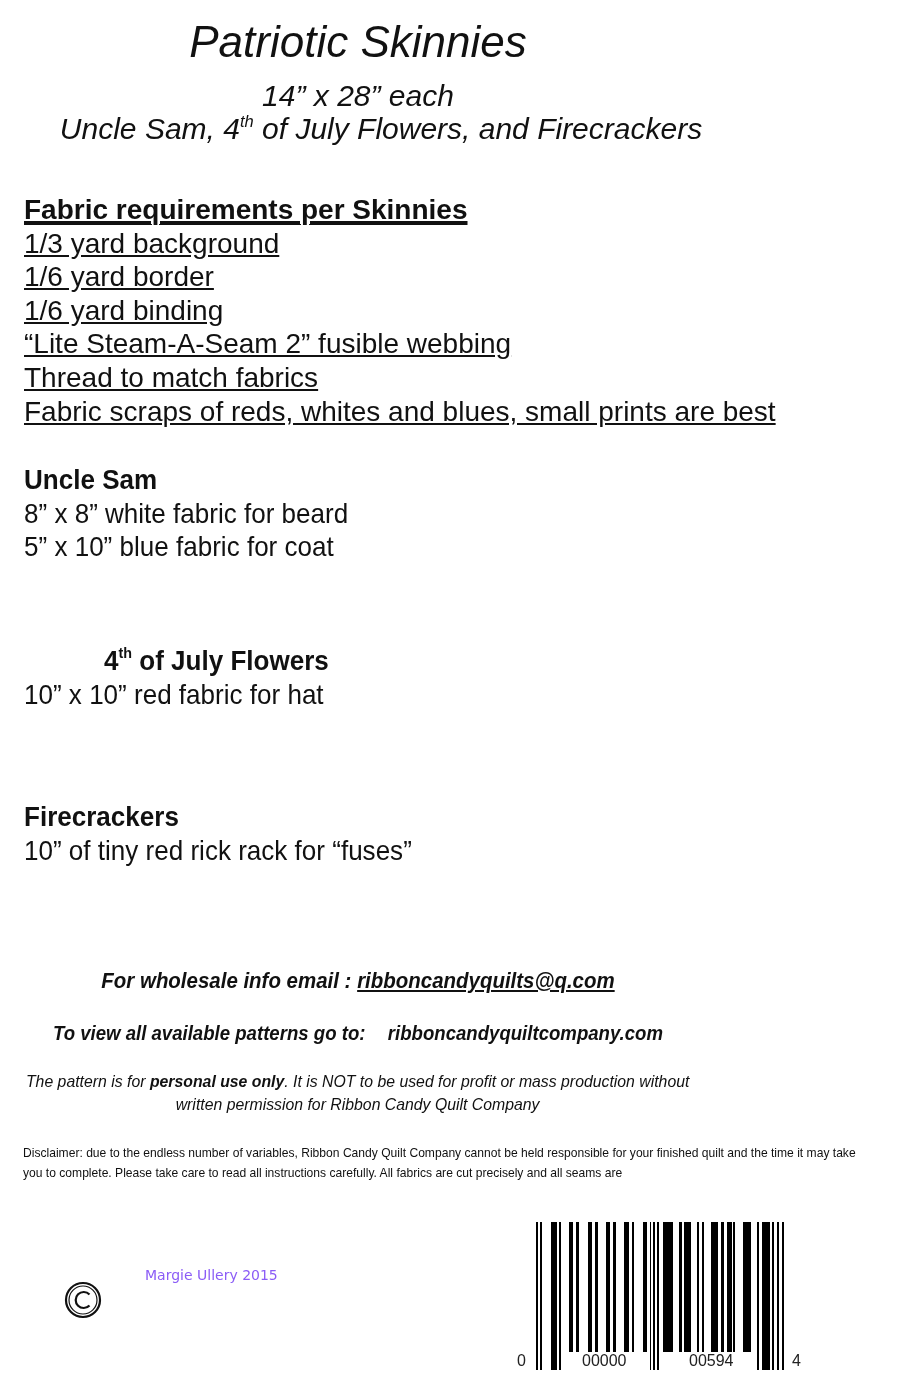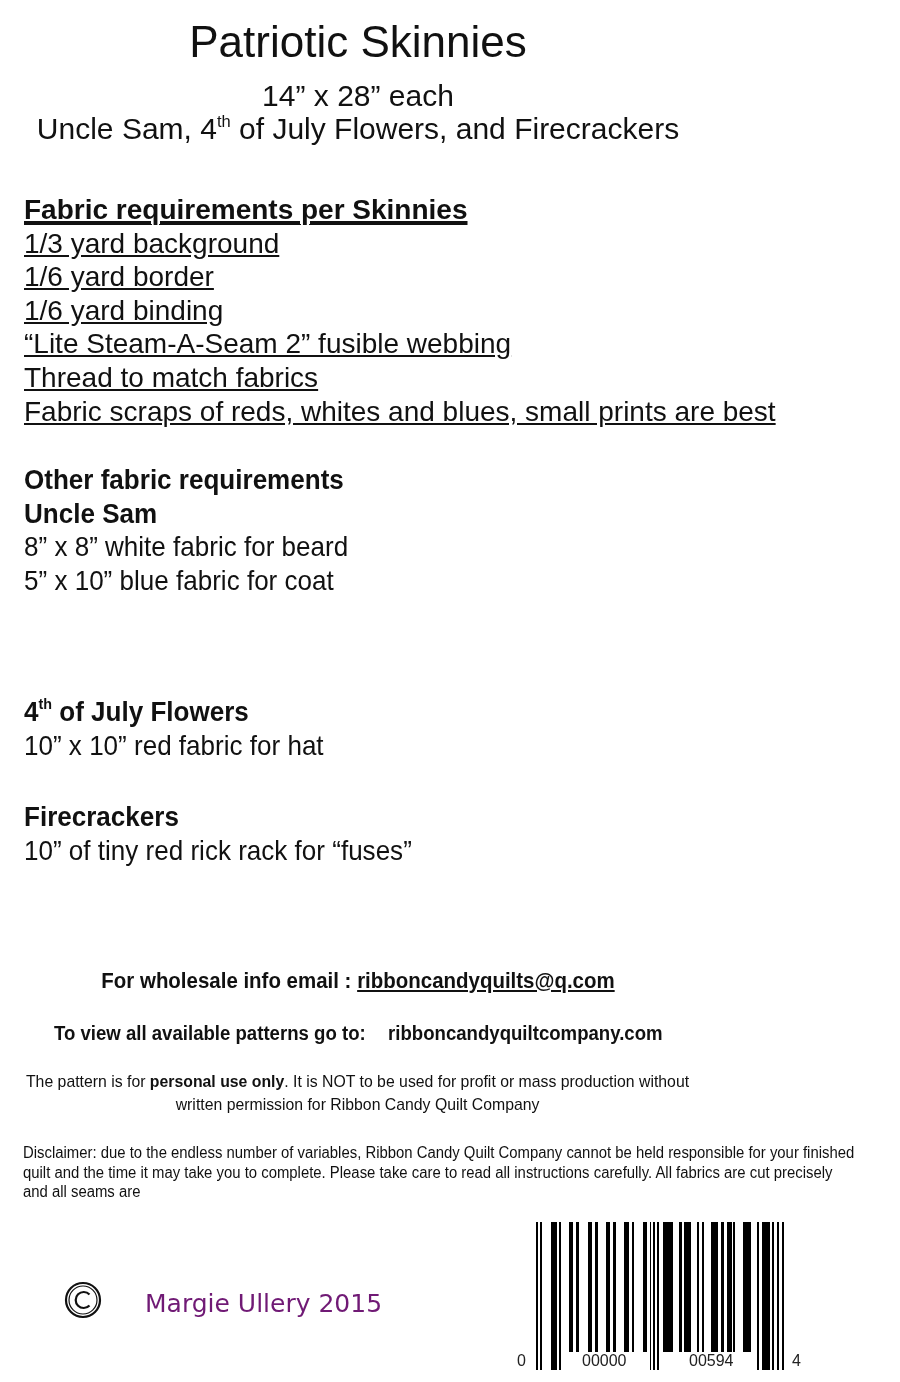--- a/index.html
+++ b/index.html
@@ -1,43 +1,43 @@
 <!DOCTYPE html>
 <html><head>
 <meta charset="utf-8">
 <style>
   html, body { margin: 0; padding: 0; background: #ffffff; }
   body {
     width: 900px; height: 1382px; position: relative; overflow: hidden;
     font-family: "Liberation Sans", sans-serif; color: #111111;
   }
   .abs { position: absolute; }
-  .center { left: 0; width: 716px; text-align: center; white-space: nowrap; }
+  .center { left: 0; width: 716px; text-align: center; white-space: nowrap; font-style: italic; }
   .title { top: 16px; font-size: 44px; line-height: 52px; }
   .subtitle { top: 78px; font-size: 30px; line-height: 36px; }
-  .subtitle2 { top: 110px; font-size: 30px; line-height: 38px; }
+  .subtitle2 { top: 110px; font-size: 30px; line-height: 38px; padding-left: 23px; }
   sup { font-size: 0.55em; vertical-align: 0; position: relative; top: -0.75em; line-height: 0; }
 
   .section { left: 24px; white-space: nowrap; text-decoration: underline; }
   .body-line { font-size: 28px; line-height: 33.6px; display: block; }
   .head-u { font-size: 28px; line-height: 33.6px; font-weight: bold; text-decoration: underline; text-decoration-thickness: 2px; text-underline-offset: 4px; display: block; }
   .head { font-size: 28px; line-height: 33.6px; font-weight: bold; display: block; }
   .narrow { display: inline-block; transform: scaleX(0.93); transform-origin: left center; }
 
   .wholesale { top: 966px; font-size: 22px; line-height: 30px; font-weight: bold; }
   .wholesale .link { text-decoration: underline; }
   .patterns { top: 1018px; font-size: 20px; line-height: 30px; font-weight: bold; }
   .patterns .gap { display: inline-block; width: 24px; }
   .personal { top: 1070px; font-size: 17px; line-height: 23px; }
   .personal b { font-weight: bold; }
 
-  .disclaimer { left: 23px; top: 1143px; width: 840px; font-size: 16px; line-height: 19.5px; white-space: normal; }
+  .disclaimer { left: 23px; top: 1143px; width: 840px; font-size: 13px; line-height: 19.5px; white-space: normal; }
 
   .copyright-icon { left: 64px; top: 1281px; width: 38px; height: 38px; }
-  .author { left: 145px; top: 1291px; font-family: "DejaVu Sans", sans-serif; font-size: 25px; line-height: 26px; color: #701a75; }
+  .author { left: 145px; top: 1262px; font-family: "DejaVu Sans", sans-serif; font-size: 14px; line-height: 26px; color: #8b5cf6; }
 
   .barcode { left: 500px; top: 1210px; width: 320px; height: 172px; }
   .barcode-digit { position: absolute; font-size: 16px; line-height: 18px; color: #222; }
 </style>
 </head>
 <body>
 
 <div class="abs center title">Patriotic Skinnies</div>
 <div class="abs center subtitle">14” x 28” each</div>
 <div class="abs center subtitle2"><span>Uncle Sam, 4</span><sup>th</sup><span> of July Flowers, and Firecrackers</span></div>
@@ -46,27 +46,26 @@
   <span class="head-u">Fabric requirements per Skinnies</span>
   <span class="body-line">1/3 yard background</span>
   <span class="body-line">1/6 yard border</span>
   <span class="body-line">1/6 yard binding</span>
   <span class="body-line">“Lite Steam-A-Seam 2” fusible webbing</span>
   <span class="body-line">Thread to match fabrics</span>
   <span class="body-line">Fabric scraps of reds, whites and blues, small prints are best</span>
 </div>
 
 <div class="abs section" style="top:463px;">
-  <span class="head"><span class="narrow">Other fabric requirements</span></span>
   <span class="head-u"><span class="narrow">Uncle Sam</span></span>
   <span class="body-line"><span class="narrow">8” x 8” white fabric for beard</span></span>
   <span class="body-line"><span class="narrow">5” x 10” blue fabric for coat</span></span>
 </div>
 
-<div class="abs section" style="top:695px;">
+<div class="abs section" style="top:644px;text-align:right;">
   <span class="head-u"><span class="narrow"><span>4</span><sup>th</sup><span> of July Flowers</span></span></span>
   <span class="body-line"><span class="narrow">10” x 10” red fabric for hat</span></span>
 </div>
 
 <div class="abs section" style="top:800px;">
   <span class="head-u"><span class="narrow">Firecrackers</span></span>
   <span class="body-line"><span class="narrow">10” of tiny red rick rack for “fuses”</span></span>
 </div>
 
 <div class="abs center wholesale"><span class="narrow" style="transform-origin:center;"><span>For wholesale info email : </span><span class="link">ribboncandyquilts@q.com</span></span></div>

